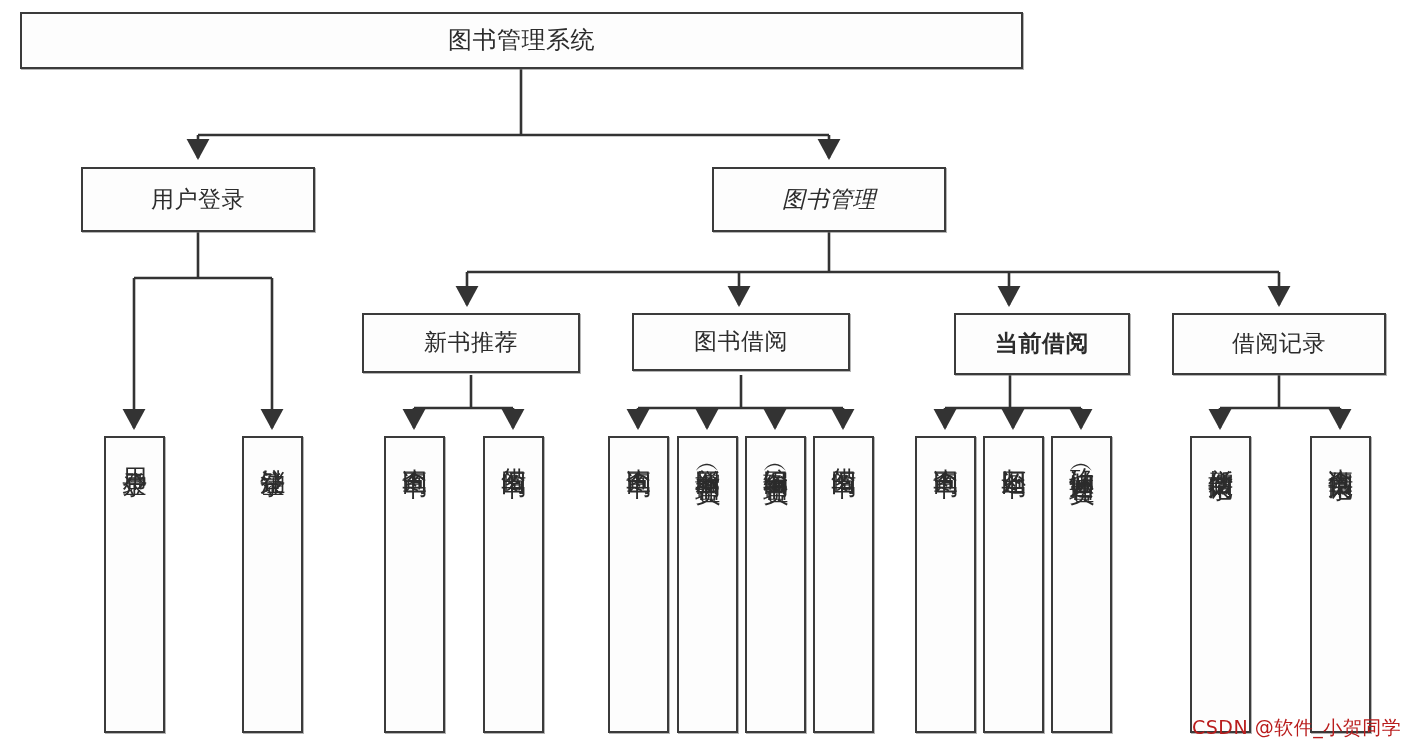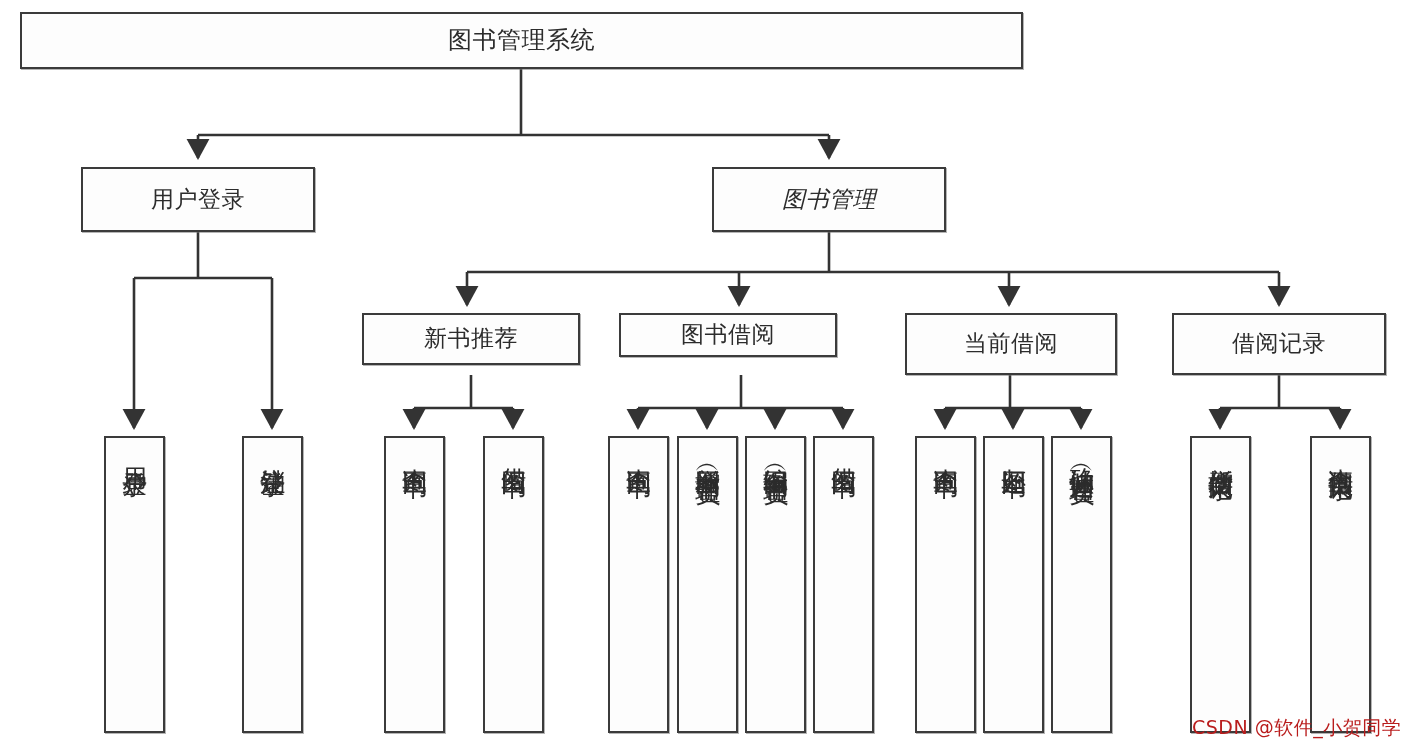--- a/index.html
+++ b/index.html
@@ -135,29 +135,29 @@
   </div>
 
   <div class="node h" style="left:81px; top:167px; width:234px; height:65px;">
     <span class="lbl">用户登录</span>
   </div>
 
   <div class="node h" style="left:712px; top:167px; width:234px; height:65px;font-style:italic;">
     <span class="lbl">图书管理</span>
   </div>
 
-  <div class="node h" style="left:362px; top:313px; width:218px; height:52px;">
+  <div class="node h" style="left:362px; top:313px; width:218px; height:60px;">
     <span class="lbl">新书推荐</span>
   </div>
 
-  <div class="node h" style="left:619px; top:313px; width:218px; height:44px;">
+  <div class="node h" style="left:632px; top:313px; width:218px; height:58px;">
     <span class="lbl">图书借阅</span>
   </div>
 
-  <div class="node h" style="left:905px; top:313px; width:212px; height:62px;">
+  <div class="node h" style="left:954px; top:313px; width:176px; height:62px;font-weight:bold;">
     <span class="lbl">当前借阅</span>
   </div>
 
   <div class="node h" style="left:1172px; top:313px; width:214px; height:62px;">
     <span class="lbl">借阅记录</span>
   </div>
 
   <div class="node v" style="left:104px; top:436px; width:61px; height:297px;">
     <span class="lbl">用户登录</span>
   </div>

